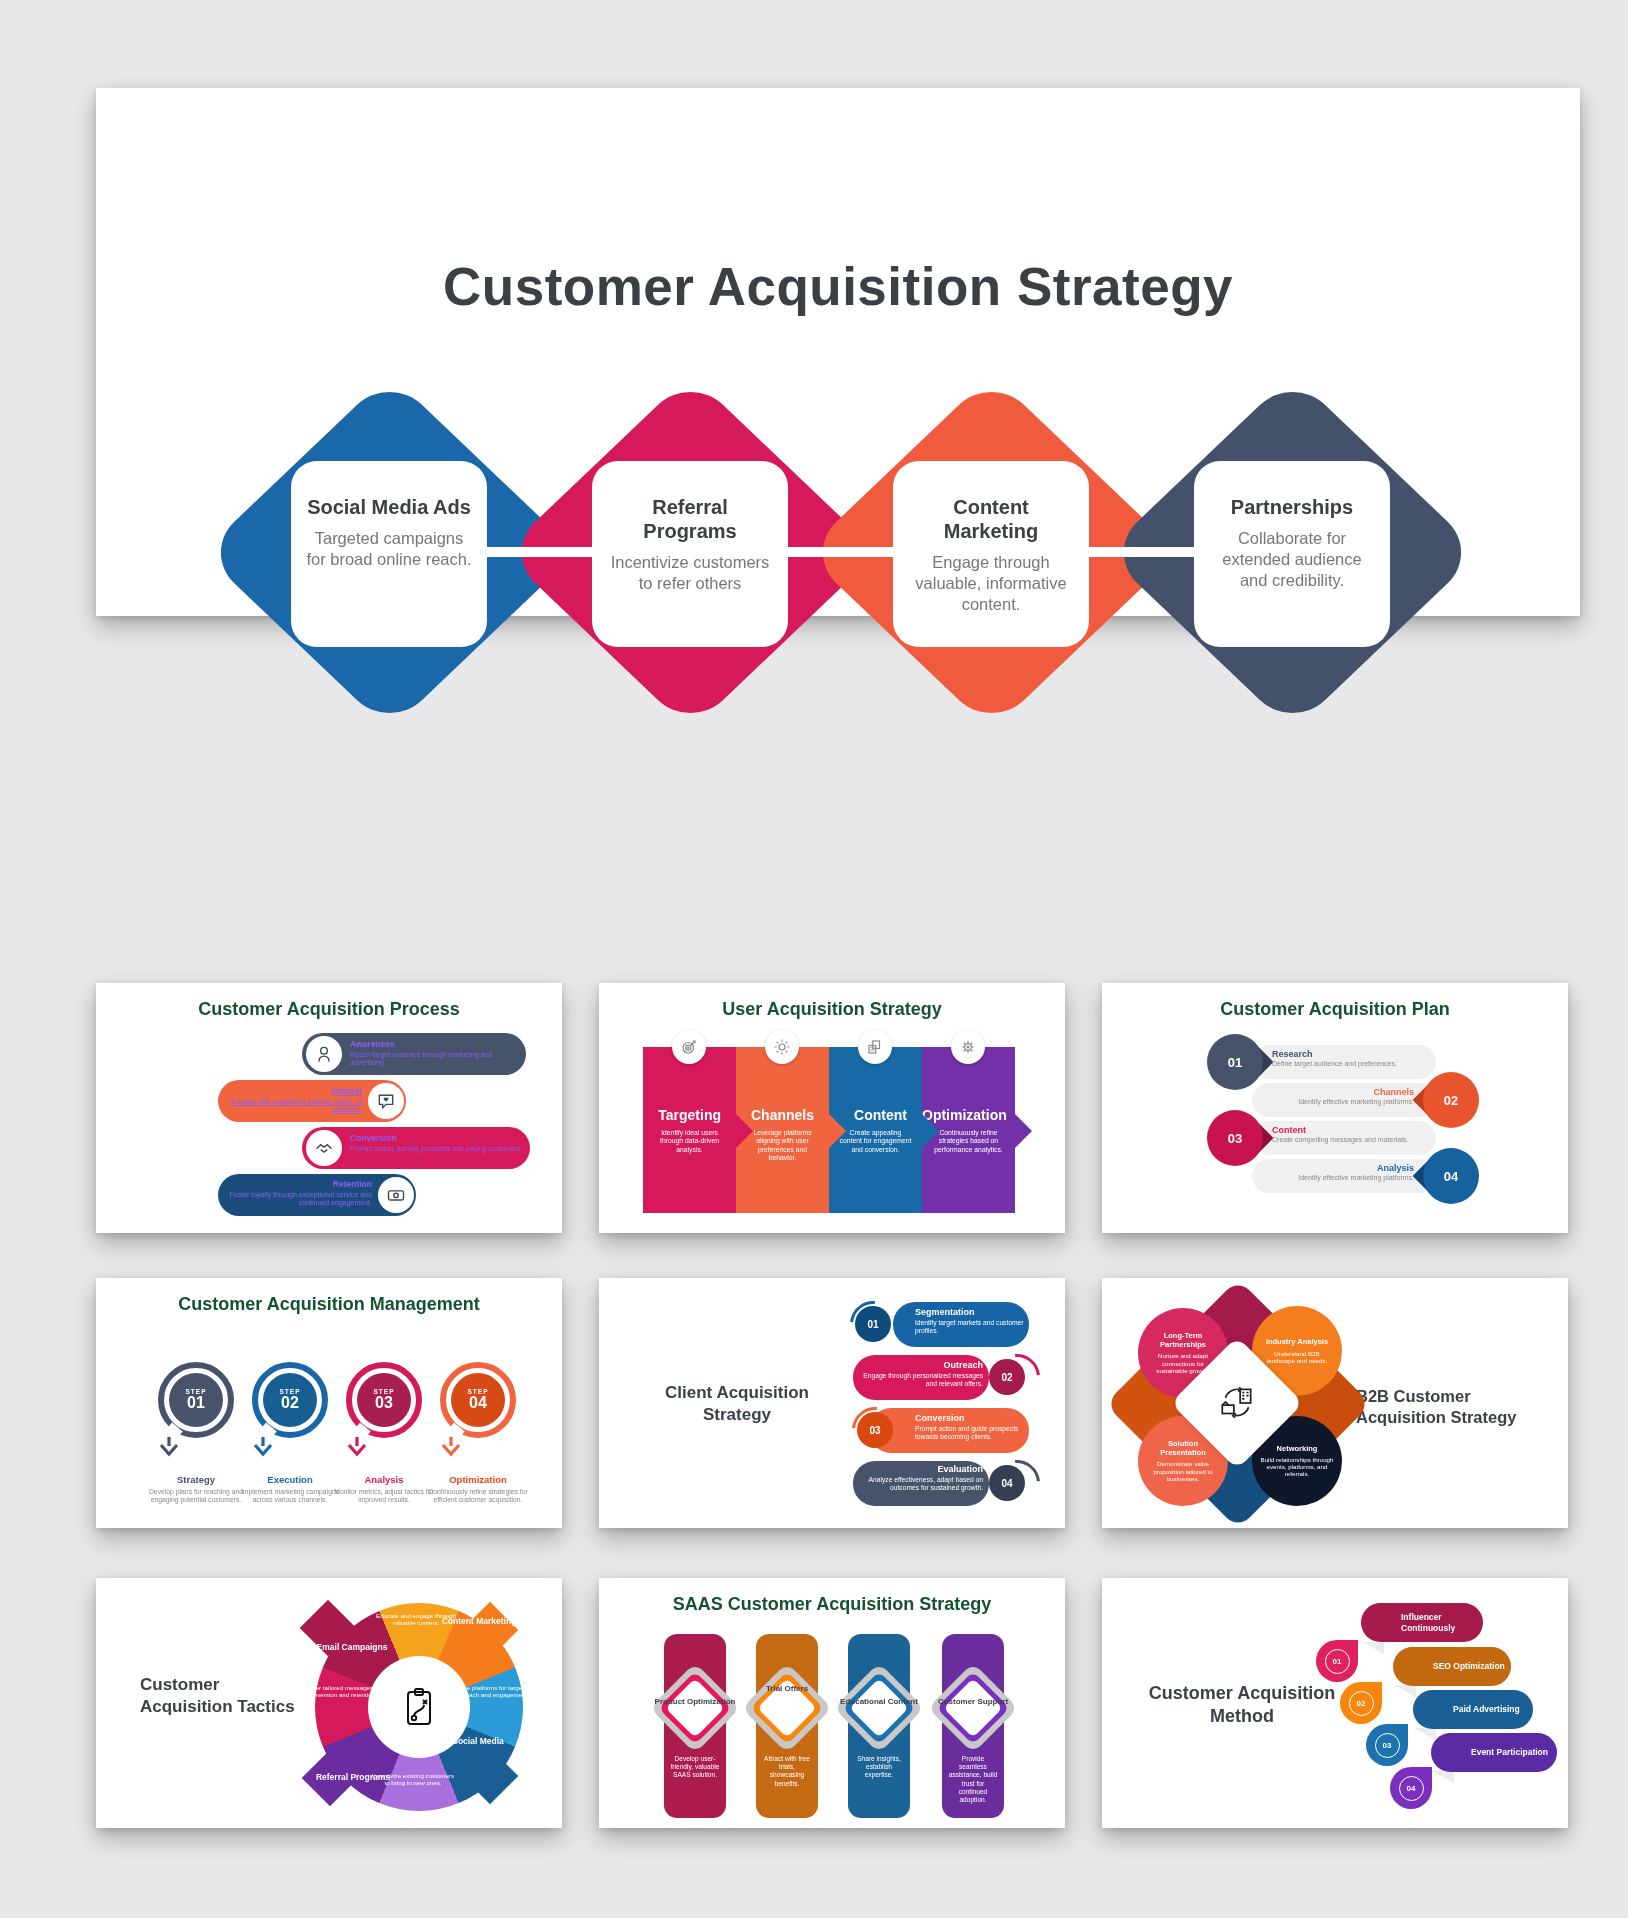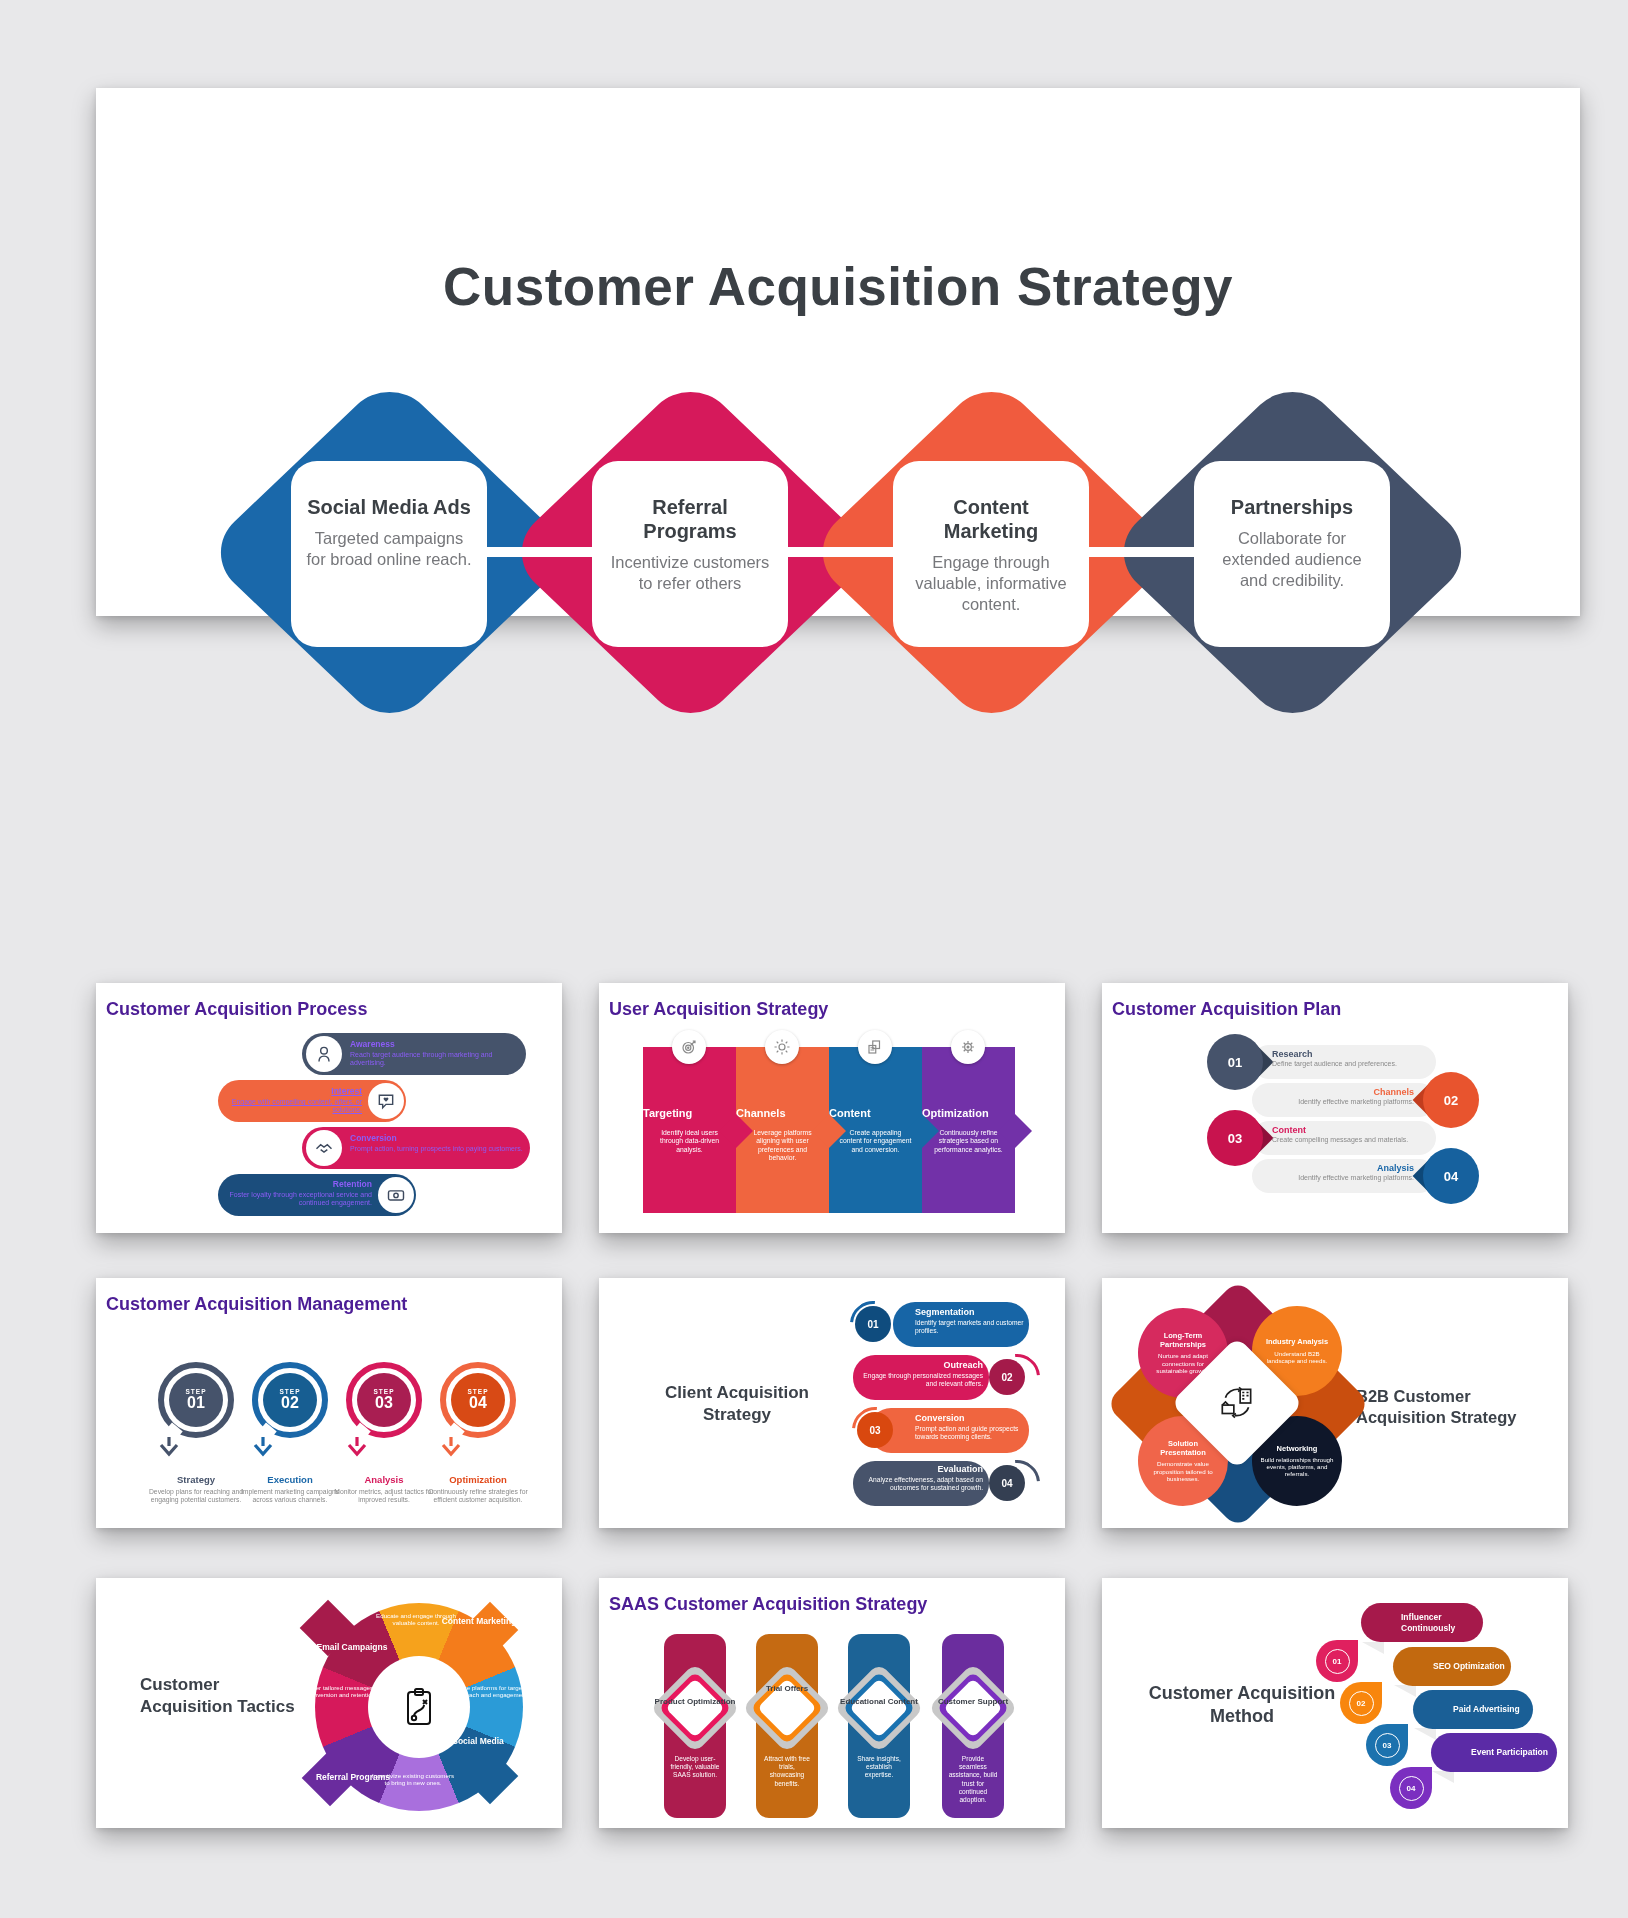--- a/index.html
+++ b/index.html
@@ -19,35 +19,35 @@
   .hero-box{position:absolute;top:373px;width:196px;height:186px;background:#fff;border-radius:26px;z-index:6;text-align:center;padding-top:34px;}
   .hb1{left:195px;} .hb2{left:496px;} .hb3{left:797px;} .hb4{left:1098px;}
   .hero-box-title{font-size:20px;font-weight:bold;color:#3b4045;line-height:1.2;padding:0 14px;}
   .hero-box-desc{margin-top:9px;font-size:16.5px;color:#76777b;line-height:1.26;padding:0 13px;}
 
   
   .thumb{width:466px;height:250px;}
   #t1{left:96px;top:983px;} #t2{left:599px;top:983px;} #t3{left:1102px;top:983px;}
   #t4{left:96px;top:1278px;} #t5{left:599px;top:1278px;} #t6{left:1102px;top:1278px;}
   #t7{left:96px;top:1578px;} #t8{left:599px;top:1578px;} #t9{left:1102px;top:1578px;}
-  .thumb-title{position:absolute;top:16px;left:10px;right:10px;font-size:18px;font-weight:bold;color:#4c1d95;}
+  .thumb-title{position:absolute;top:16px;left:10px;right:10px;text-align:center;font-size:18px;font-weight:bold;color:#14532d;}
   .side-title{position:absolute;font-weight:bold;color:#3b4149;line-height:1.3;}
 
   
   .t1-pill{position:absolute;height:42px;border-radius:21px;z-index:1;}
   .t1-c{position:absolute;width:36px;height:36px;border-radius:50%;background:#fff;z-index:2;display:flex;align-items:center;justify-content:center;color:#3e4a5e;}
   .t1-tx{position:absolute;z-index:2;color:#8b5cf6;}
   .t1-tx .lb{font-size:8.5px;font-weight:bold;}
   .t1-tx .ds{font-size:7px;line-height:1.18;margin-top:2px;}
 
   
   .t2-col{position:absolute;top:64px;width:93px;height:166px;z-index:1;}
   .t2-arrow{position:absolute;top:136px;width:24px;height:24px;transform:rotate(45deg);z-index:3;}
   .t2-ic{position:absolute;top:47px;width:34px;height:34px;border-radius:50%;background:#fff;box-shadow:0 1px 3px rgba(0,0,0,.25);z-index:4;display:flex;align-items:center;justify-content:center;color:#8a8a8a;}
-  .t2-lb{position:absolute;top:124px;width:112px;text-align:left;color:#fff;font-weight:bold;font-size:11px;z-index:2;}
+  .t2-lb{position:absolute;top:124px;width:78px;text-align:right;color:#fff;font-weight:bold;font-size:14px;z-index:2;}
   .t2-ds{position:absolute;top:146px;width:93px;text-align:center;color:#fff;font-size:6.8px;line-height:1.25;padding:0 9px;z-index:2;}
 
   
   .t3-pill{position:absolute;left:150px;width:184px;height:34px;border-radius:17px;background:#f0f0f0;z-index:1;}
   .t3-wedge{position:absolute;width:26px;height:26px;transform:rotate(45deg);z-index:2;}
   .t3-c{position:absolute;width:56px;height:56px;border-radius:50%;z-index:3;display:flex;align-items:center;justify-content:center;color:#fff;font-weight:bold;font-size:13px;}
   .t3-tx{position:absolute;z-index:4;}
   .t3-tx .lb{font-size:9px;font-weight:bold;}
   .t3-tx .ds{font-size:7px;color:#8a8a8a;margin-top:1px;}
 

